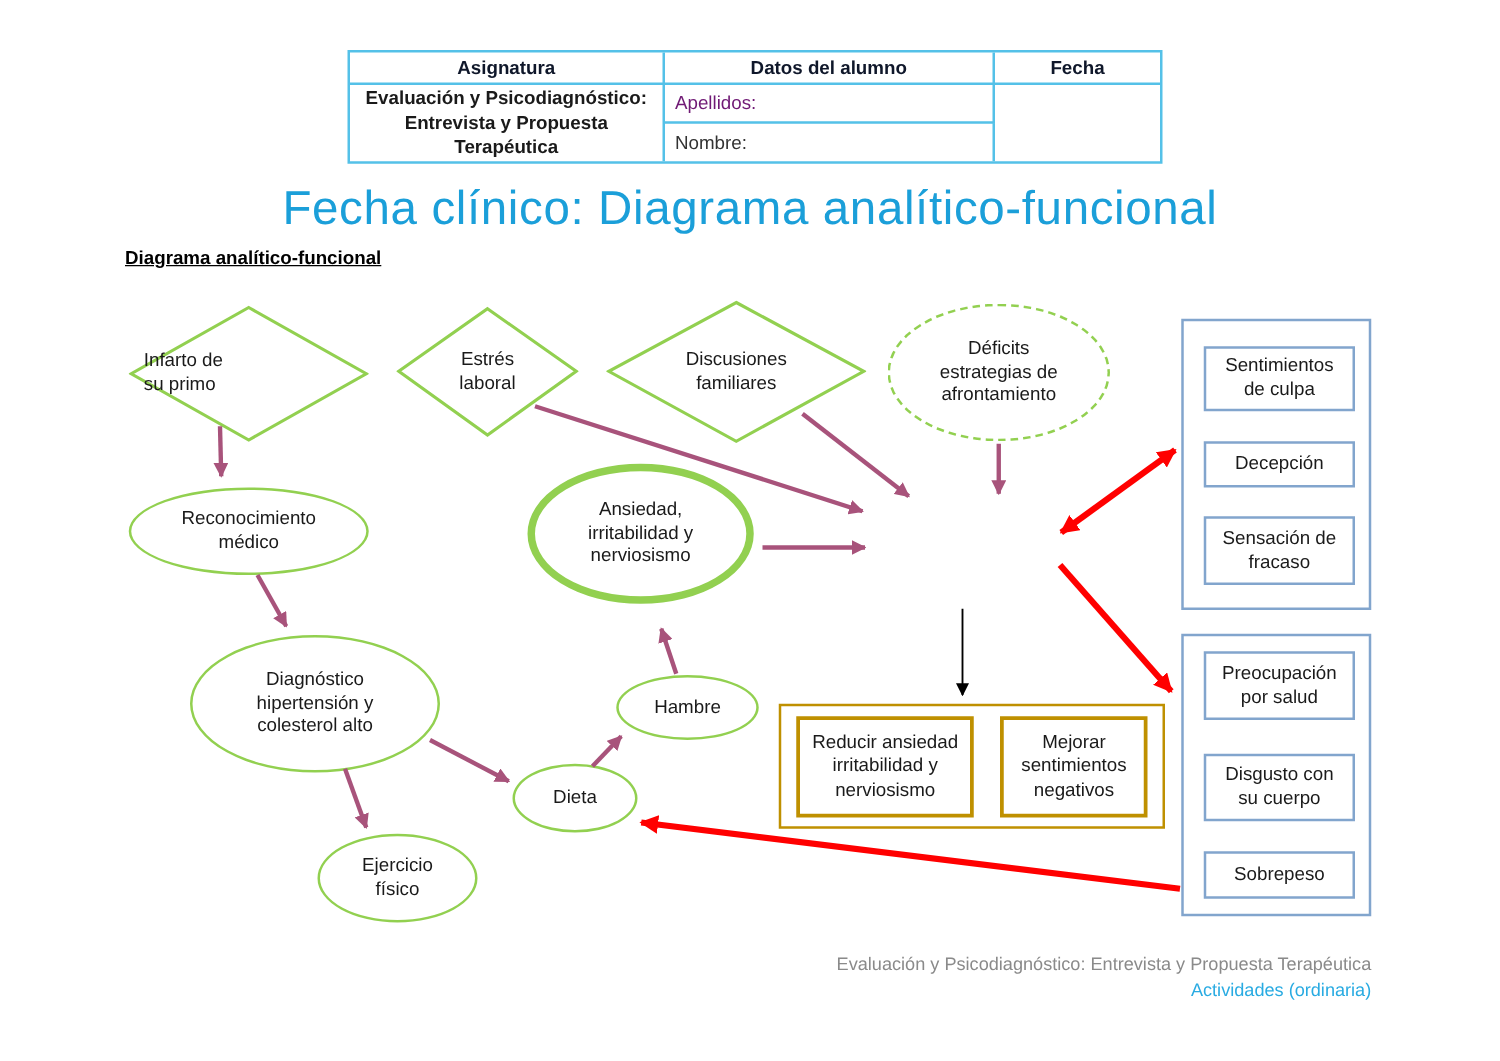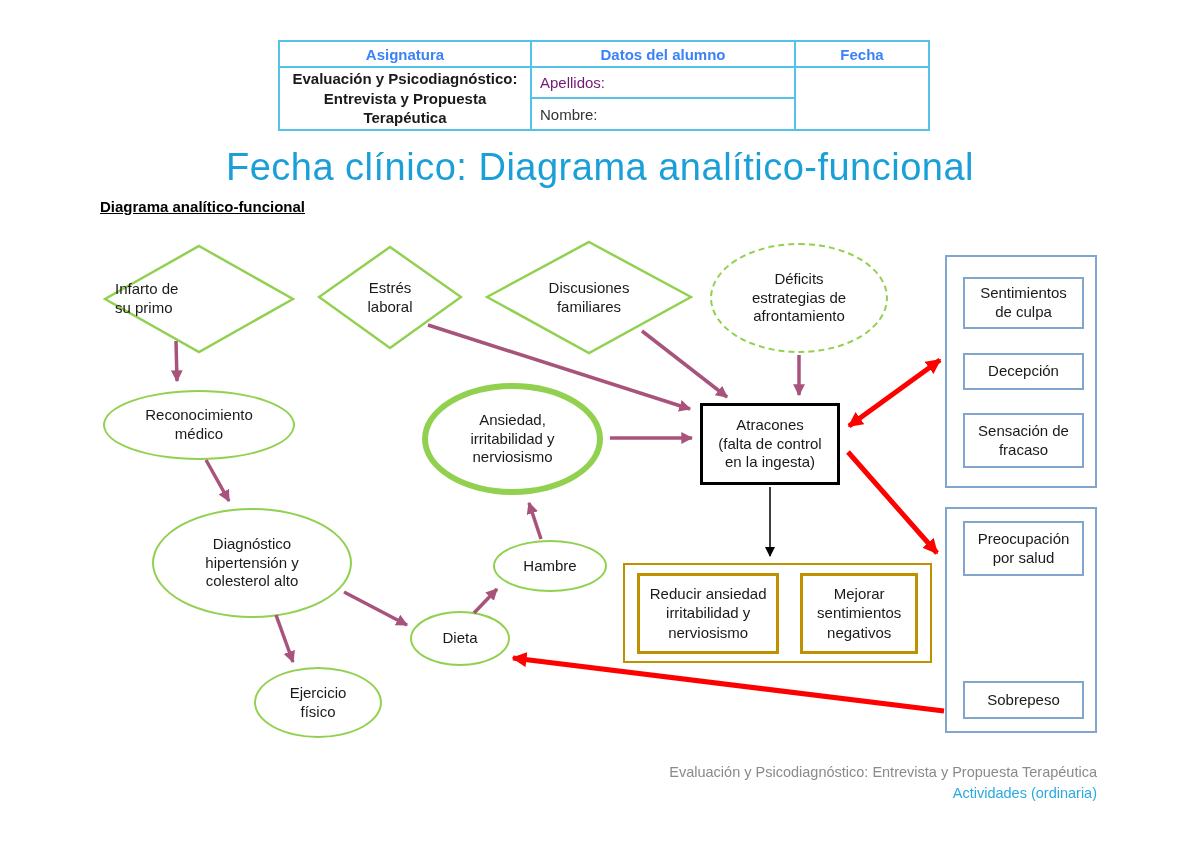--- a/index.html
+++ b/index.html
@@ -9,21 +9,21 @@
     font-family:"Liberation Sans","DejaVu Sans",sans-serif; color:#1a1a1a; overflow:hidden;
   }
   
   .doc-table{
     position:absolute; left:278px; top:40px; width:652px; height:91px;
     border:2px solid #54c1e8; display:grid;
     grid-template-columns:252px 264px 1fr; grid-template-rows:26px 31px 1fr;
     background:#fff;
   }
   .doc-table .cell{ display:flex; align-items:center; font-size:15px; }
-  .th{ justify-content:center; color:#3b82f6; font-weight:700; border-bottom:2px solid #54c1e8; }
+  .th{ justify-content:center; color:#0f172a; font-weight:700; border-bottom:2px solid #54c1e8; }
   .brd-r{ border-right:2px solid #54c1e8; }
   .c-subject{ grid-column:1; grid-row:2/4; justify-content:center; text-align:center;
               font-weight:700; line-height:1.3; white-space:pre-line; }
   .c-apellidos{ grid-column:2; grid-row:2; border-bottom:2px solid #54c1e8; padding-left:8px; color:#701a75; }
   .c-nombre{ grid-column:2; grid-row:3; padding-left:8px; color:#333; }
   .c-fecha-body{ grid-column:3; grid-row:2/4; }
   
   .main-title{ position:absolute; left:0; top:146px; width:100%; text-align:center;
                font-size:38px; color:#1b9fd9; letter-spacing:.5px; }
   .section-heading{ position:absolute; left:100px; top:198px; font-size:15px; font-weight:700;
@@ -99,27 +99,24 @@
 familiares</span>
   </div>
 
   <div class="node ellipse-dashed" style="left:710px; top:243px; width:178px; height:110px;">Déficits
 estrategias de
 afrontamiento</div>
 
   <div class="node ellipse" style="left:103px; top:390px; width:192px; height:70px;">Reconocimiento
 médico</div>
 
-  <div class="node ellipse-thick" style="left:422px; top:383px; width:181px; height:112px;">Ansiedad,
+  <div class="node ellipse-thick" style="left:422px; top:371px; width:181px; height:112px;">Ansiedad,
 irritabilidad y
 nerviosismo</div>
 
-  <div class="node rect-black" style="left:700px; top:403px; width:140px; height:82px;">Atracones
-(falta de control
-en la ingesta)</div>
 
   <div class="node ellipse" style="left:152px; top:508px; width:200px; height:110px;">Diagnóstico
 hipertensión y
 colesterol alto</div>
 
   <div class="node ellipse" style="left:493px; top:540px; width:114px; height:52px;">Hambre</div>
 
   <div class="node ellipse" style="left:410px; top:611px; width:100px; height:55px;">Dieta</div>
 
   <div class="node ellipse" style="left:254px; top:667px; width:128px; height:71px;">Ejercicio
@@ -138,20 +135,22 @@
     <div class="box-blue" style="left:16px; top:20px; width:121px; height:52px;">Sentimientos
 de culpa</div>
     <div class="box-blue" style="left:16px; top:96px; width:121px; height:37px;">Decepción</div>
     <div class="box-blue" style="left:16px; top:156px; width:121px; height:55px;">Sensación de
 fracaso</div>
   </div>
 
   <div class="group-blue" style="left:945px; top:507px; width:152px; height:226px;">
     <div class="box-blue" style="left:16px; top:12px; width:121px; height:55px;">Preocupación
 por salud</div>
+    <div class="box-blue" style="left:16px; top:94px; width:121px; height:54px;">Disgusto con
+su cuerpo</div>
     <div class="box-blue" style="left:16px; top:172px; width:121px; height:38px;">Sobrepeso</div>
   </div>
 
   <svg class="arrows" viewBox="0 0 1200 849">
     <defs>
       <marker id="mh" viewBox="0 0 10 10" refX="9" refY="5" markerWidth="3.4" markerHeight="3.4" orient="auto-start-reverse" markerUnits="strokeWidth">
         <path d="M0,0 L10,5 L0,10 z" fill="#a8537b"></path>
       </marker>
       <marker id="rh" viewBox="0 0 10 10" refX="9" refY="5" markerWidth="3" markerHeight="3" orient="auto-start-reverse" markerUnits="strokeWidth">
         <path d="M0,0 L10,5 L0,10 z" fill="#ff0000"></path>

